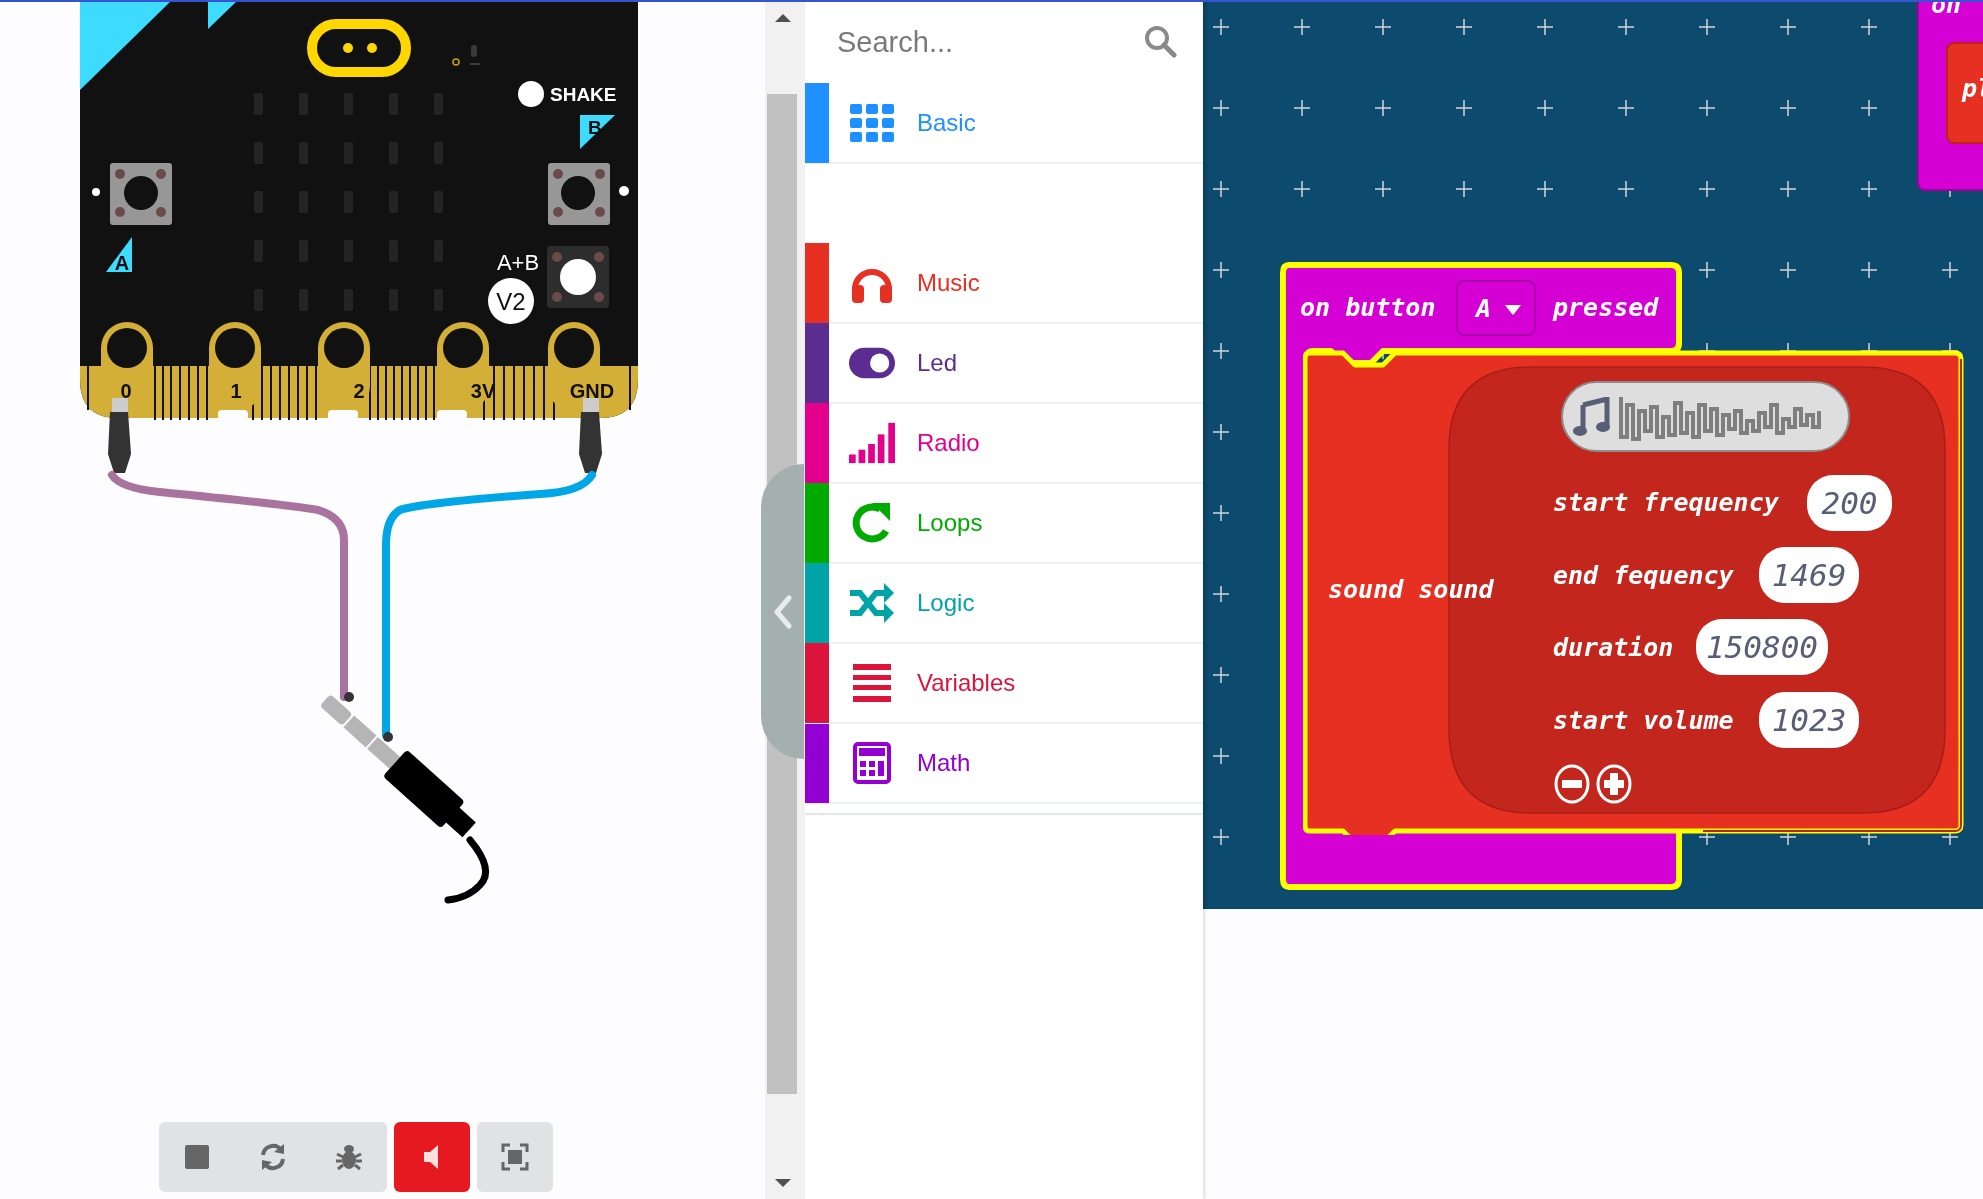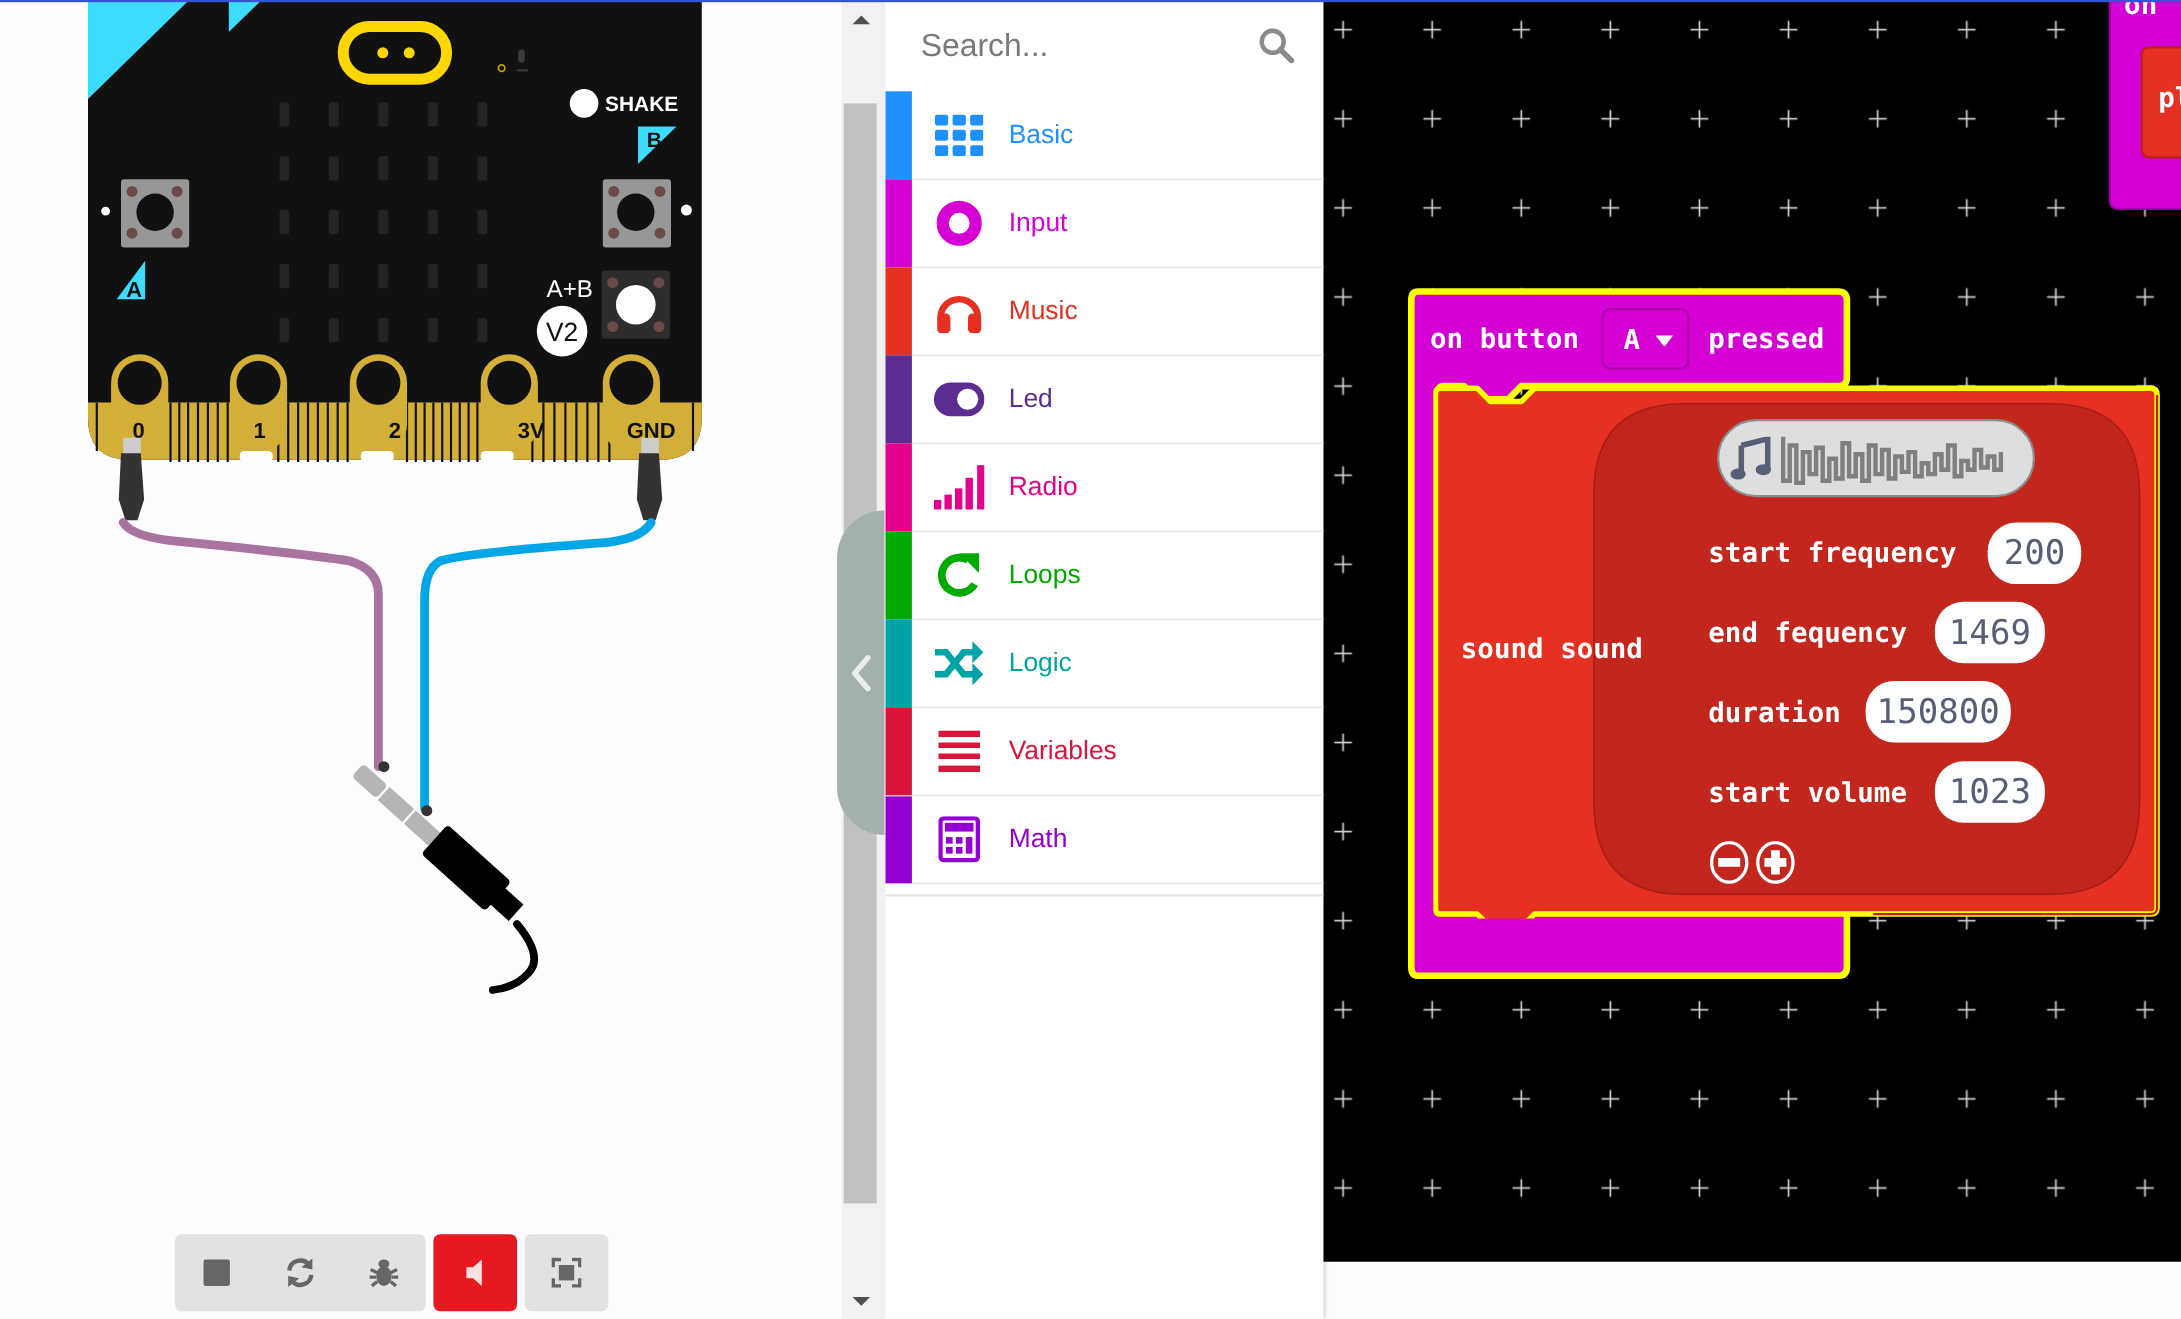--- a/index.html
+++ b/index.html
@@ -28,21 +28,21 @@
   #search-input { position:absolute; left:30px; top:18px; width:300px; height:46px; border:none; outline:none; font-family:"Liberation Sans", sans-serif; font-size:29px; color:#555; background:transparent; }
   #search-input::placeholder { color:#7a7a7a; }
   #search-icon { position:absolute; left:338px; top:24px; }
   .cat { position:absolute; left:0; width:398px; height:79px; border-bottom:2px solid #edf0f1; display:flex; align-items:center; cursor:pointer; }
   .cat .bar { width:24px; height:80px; }
   .cat .icon { width:46px; height:46px; margin-left:20px; display:flex; align-items:center; justify-content:center; }
   .cat .label { margin-left:22px; font-family:"Liberation Sans", sans-serif; font-size:24px; }
   #cat-sep { position:absolute; left:0; top:813px; width:398px; height:2px; background:#e4e6e7; }
 
   
-  #workspace { position:absolute; left:1203px; top:0; width:780px; height:1147px; background:#000000; overflow:hidden; box-shadow: inset 3px 0 3px rgba(0,0,0,0.08); }
+  #workspace { position:absolute; left:1203px; top:0; width:780px; height:909px; background:#0c4a6e; overflow:hidden; box-shadow: inset 3px 0 3px rgba(0,0,0,0.08); font-style: italic; }
   #grid { position:absolute; left:0; top:0; }
   #hscroll { position:absolute; left:1486px; top:1155px; width:520px; height:40px; background:#cbcbcb; border-radius:20px; z-index:20; }
 
   .mono { font-family:"DejaVu Sans Mono", monospace; font-weight:bold; color:#fff; }
   .field-pill { position:absolute; background:#fff; border-radius:26px; color:#575e75; font-family:"DejaVu Sans Mono", monospace; font-size:31px; display:flex; align-items:center; justify-content:center; }
   .lbl { position:absolute; font-size:25px; white-space:nowrap; }
 </style>
 </head>
 <body>
 
@@ -302,29 +302,20 @@
             <rect x="32" y="14" width="12" height="10" rx="2"></rect>
         <rect x="0" y="28" width="12" height="10" rx="2"></rect>
             <rect x="16" y="28" width="12" height="10" rx="2"></rect>
             <rect x="32" y="28" width="12" height="10" rx="2"></rect>
       </g>
         </svg>
     </div>
     <span class="label" style="color:#1e90ff">Basic</span>
   </div>
 
-  <div class="cat" style="top:163px;">
-    <div class="bar" style="background:#d400d4"></div>
-    <div class="icon">
-      <svg width="42" height="42" viewBox="0 0 42 42">
-          <circle cx="21" cy="21" r="15" fill="none" stroke="#d400d4" stroke-width="11"></circle>
-        </svg>
-    </div>
-    <span class="label" style="color:#d400d4">Input</span>
-  </div>
 
   <div class="cat" style="top:243px;">
     <div class="bar" style="background:#e63022"></div>
     <div class="icon">
       <svg width="44" height="40" viewBox="0 0 44 40">
           <path d="M5 26 A17 17 0 0 1 39 26" fill="none" stroke="#e63022" stroke-width="6"></path>
           <rect x="2" y="22" width="12" height="18" rx="4" fill="#e63022"></rect>
           <rect x="30" y="22" width="12" height="18" rx="4" fill="#e63022"></rect>
         </svg>
     </div>

